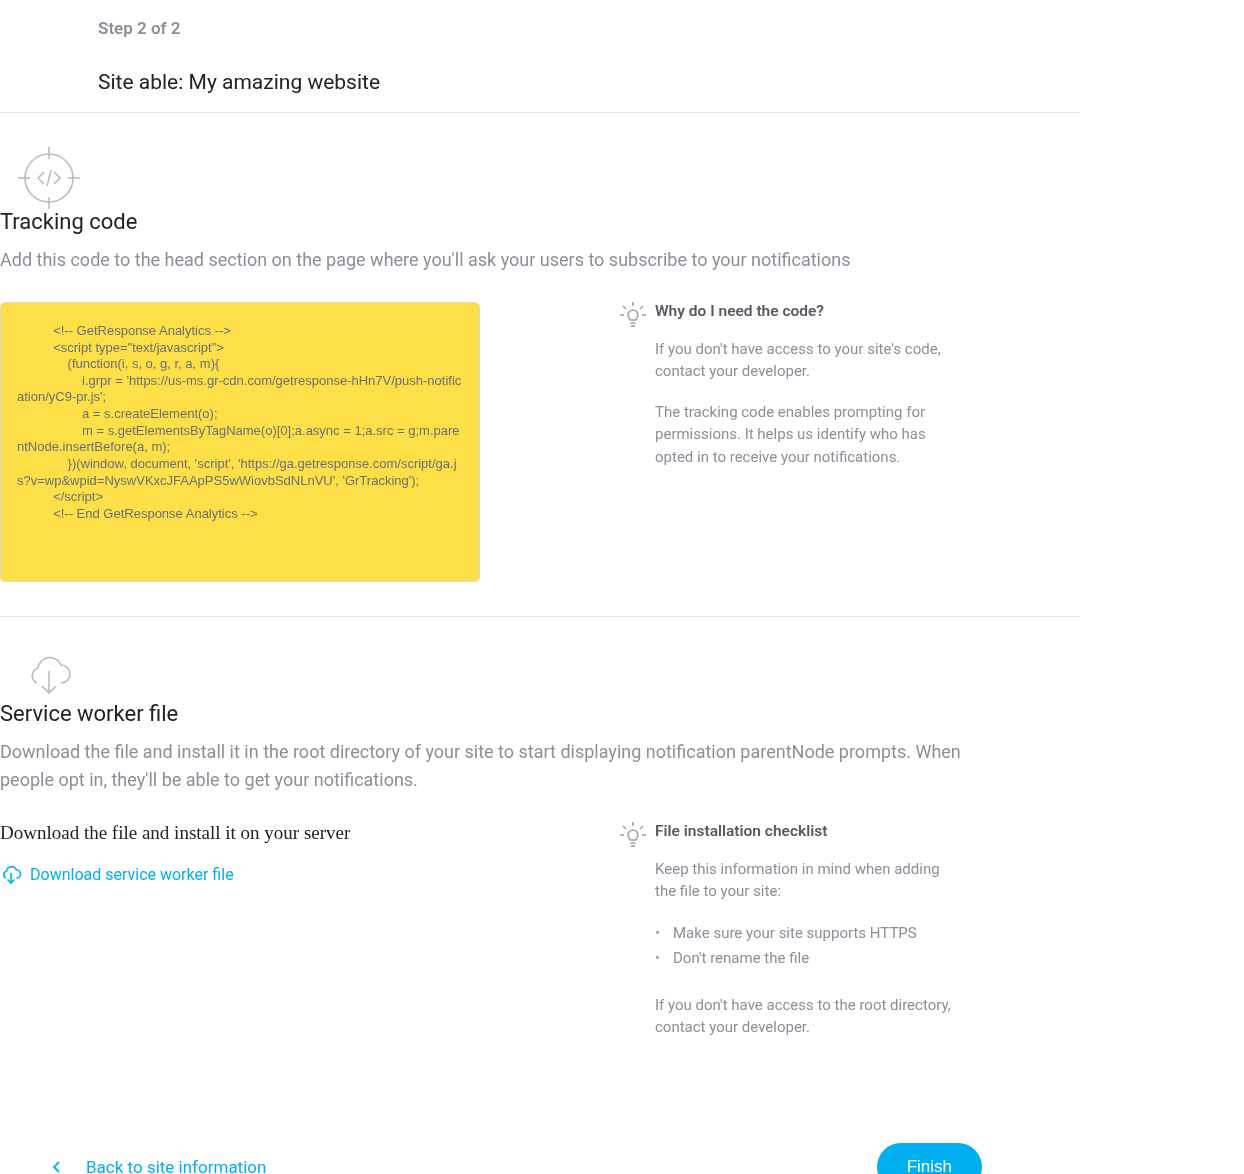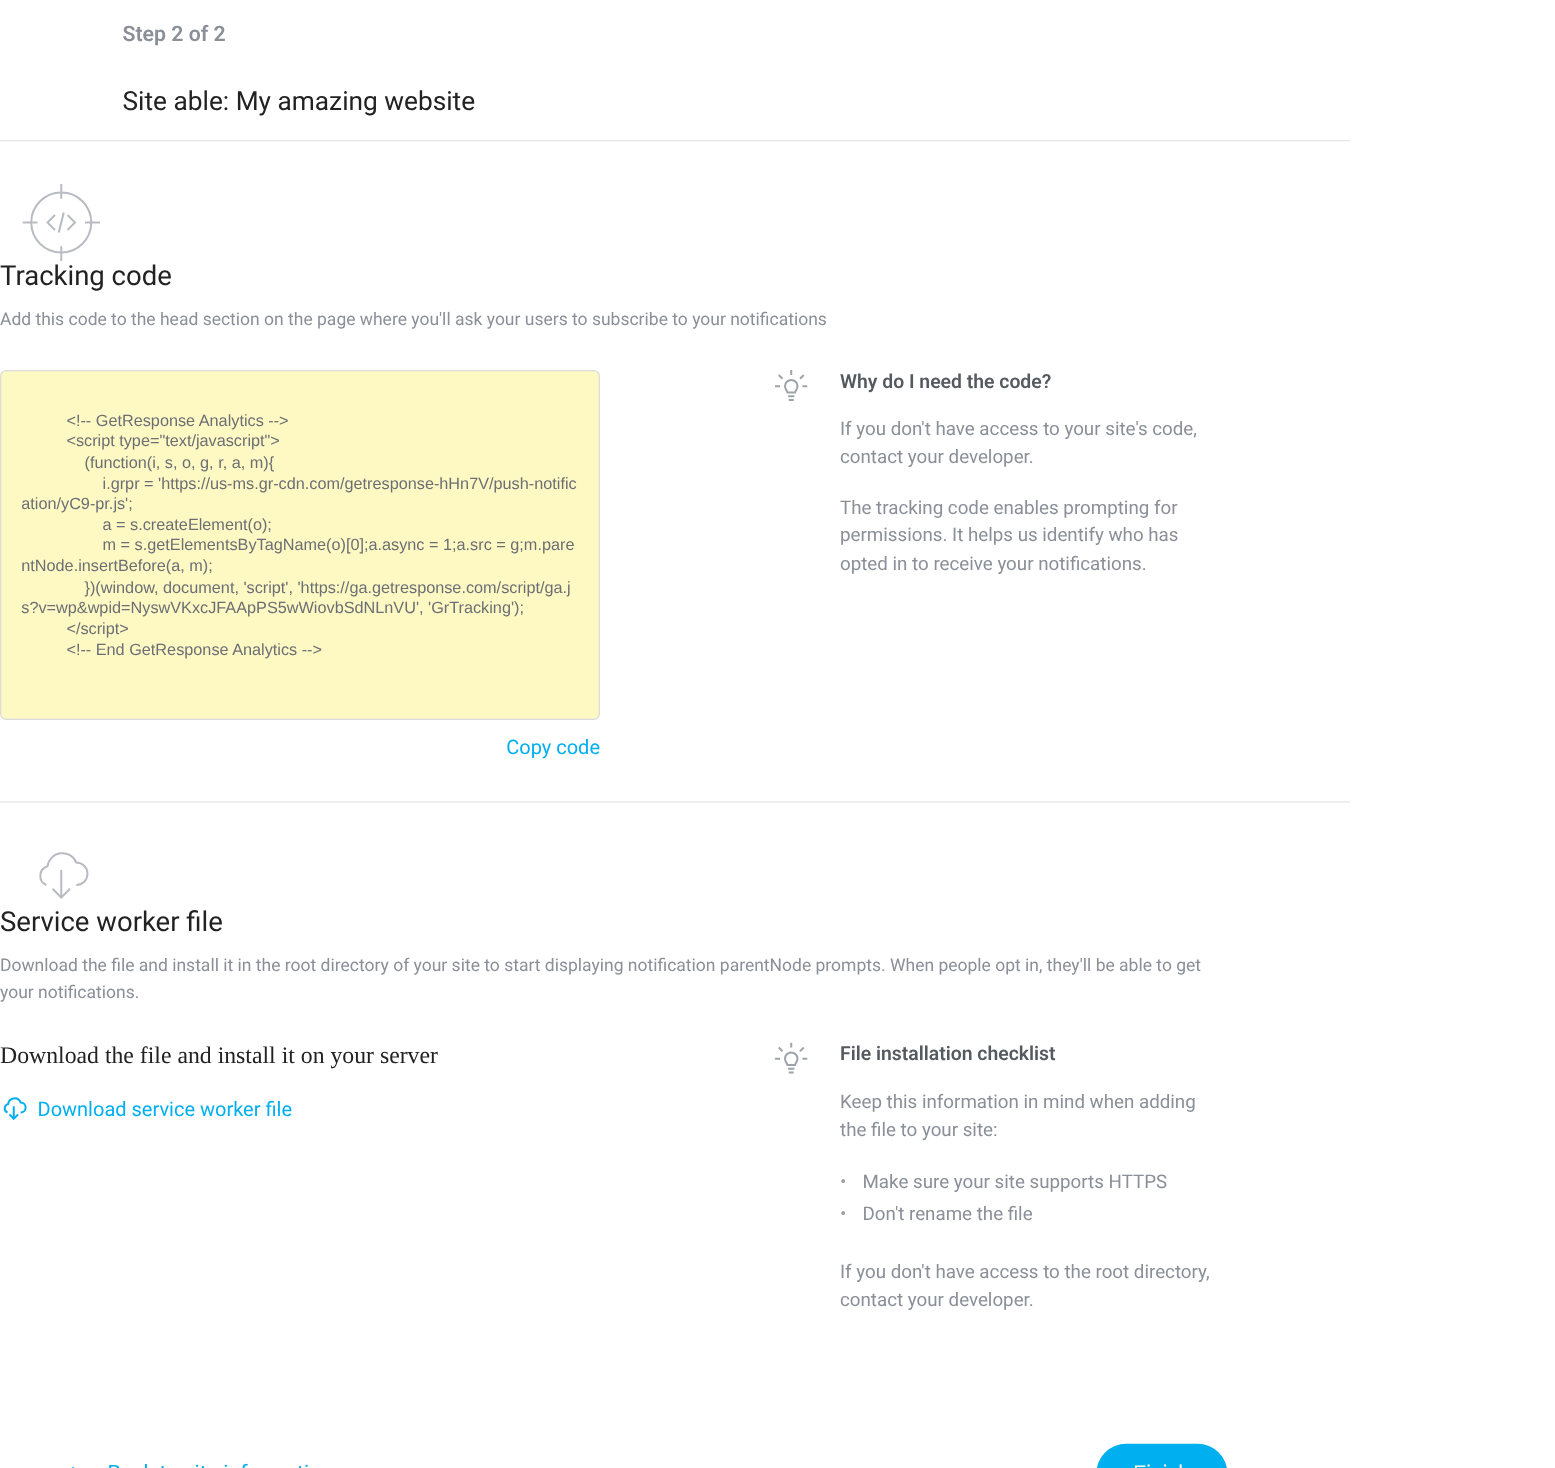--- a/index.html
+++ b/index.html
@@ -57,45 +57,45 @@
   .section-body{
     flex:1;
   }
   .section-title{
     font-size:22px;
     font-weight:400;
     color:#222;
     margin:0 0 12px 0;
   }
   .section-desc{
-    font-size:14px;
+    font-size:18px;
     color:var(--text-light);
     line-height:1.55;
     margin:0 0 28px 0;
     max-width:1000px;
   }
   .two-col{
     display:flex;
     gap:40px;
   }
   .left-col{
     width:480px;
     min-width:480px;
   }
   .right-col{
     flex:1;
     padding-left:100px;
   }
   .code-box{
     border:1px solid var(--border);
     border-radius:5px;
-    background:#fef9c3;
+    background:#fde047;
     width:480px;
     height:280px;
-    padding:32px 16px;
+    padding:20px 16px;
     font-family:Arial,Helvetica,sans-serif;
     font-size:13px;
     line-height:1.28;
     color:var(--code);
     white-space:pre-wrap;
     word-break:break-all;
     overflow:hidden;
   }
   .copy-row{
     display:flex;
@@ -105,21 +105,21 @@
   .link-btn{
     color:var(--link);
     font-size:16px;
     cursor:pointer;
     display:inline-flex;
     align-items:center;
     gap:8px;
   }
   .hint{
     display:flex;
-    gap:28px;
+    gap:11px;
   }
   .hint-icon{
     width:24px;
     min-width:24px;
     padding-top:0px;
   }
   .hint-body{
     flex:1;
     max-width:300px;
   }
@@ -217,23 +217,20 @@
         <div class="left-col">
           <div class="code-box">          &lt;!-- GetResponse Analytics --&gt;
           &lt;script type="text/javascript"&gt;
               (function(i, s, o, g, r, a, m){
                   i.grpr = 'https://us-ms.gr-cdn.com/getresponse-hHn7V/push-notification/yC9-pr.js';
                   a = s.createElement(o);
                   m = s.getElementsByTagName(o)[0];a.async = 1;a.src = g;m.parentNode.insertBefore(a, m);
               })(window, document, 'script', 'https://ga.getresponse.com/script/ga.js?v=wp&amp;wpid=NyswVKxcJFAApPS5wWiovbSdNLnVU', 'GrTracking');
           &lt;/script&gt;
           &lt;!-- End GetResponse Analytics --&gt;</div>
-          <div class="copy-row">
-            <span class="link-btn">Copy code</span>
-          </div>
         </div>
         <div class="right-col">
           <div class="hint">
             <div class="hint-icon">
               <span>
                 <svg width="26" height="26" viewBox="0 0 26 26" fill="none" stroke="#9ea3aa" stroke-width="1.6">
                   <line x1="13" y1="0" x2="13" y2="4"></line>
                   <line x1="3" y1="4" x2="6" y2="7"></line>
                   <line x1="23" y1="4" x2="20" y2="7"></line>
                   <line x1="0" y1="13" x2="4" y2="13"></line>

